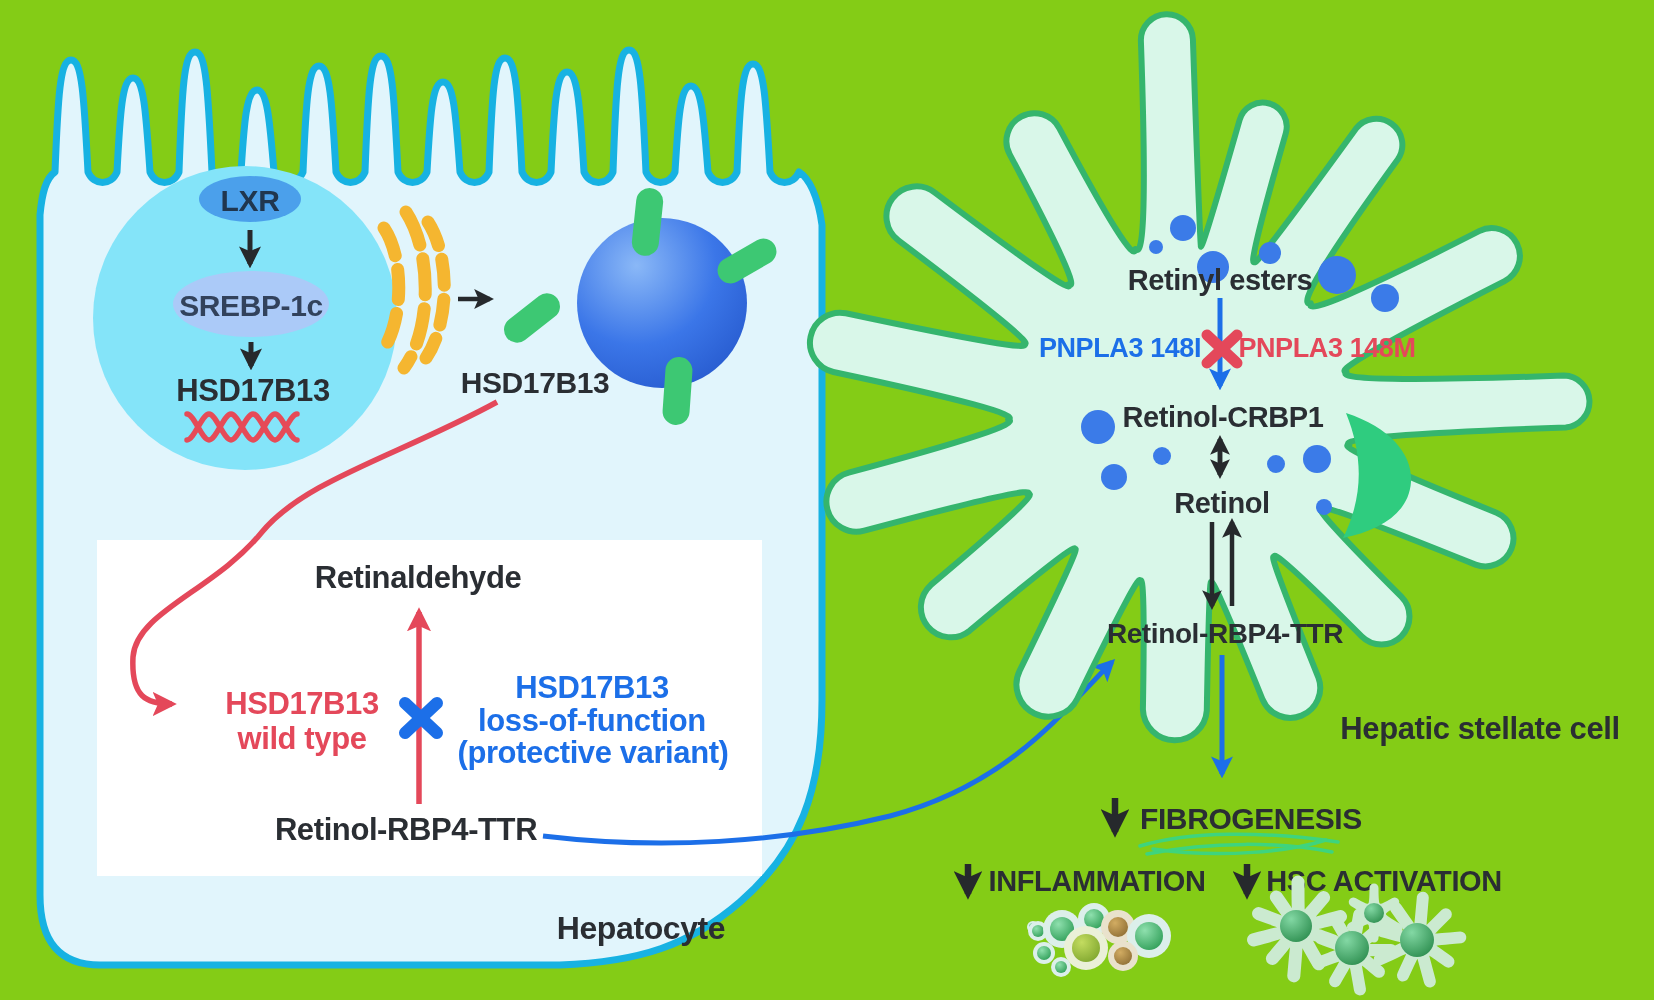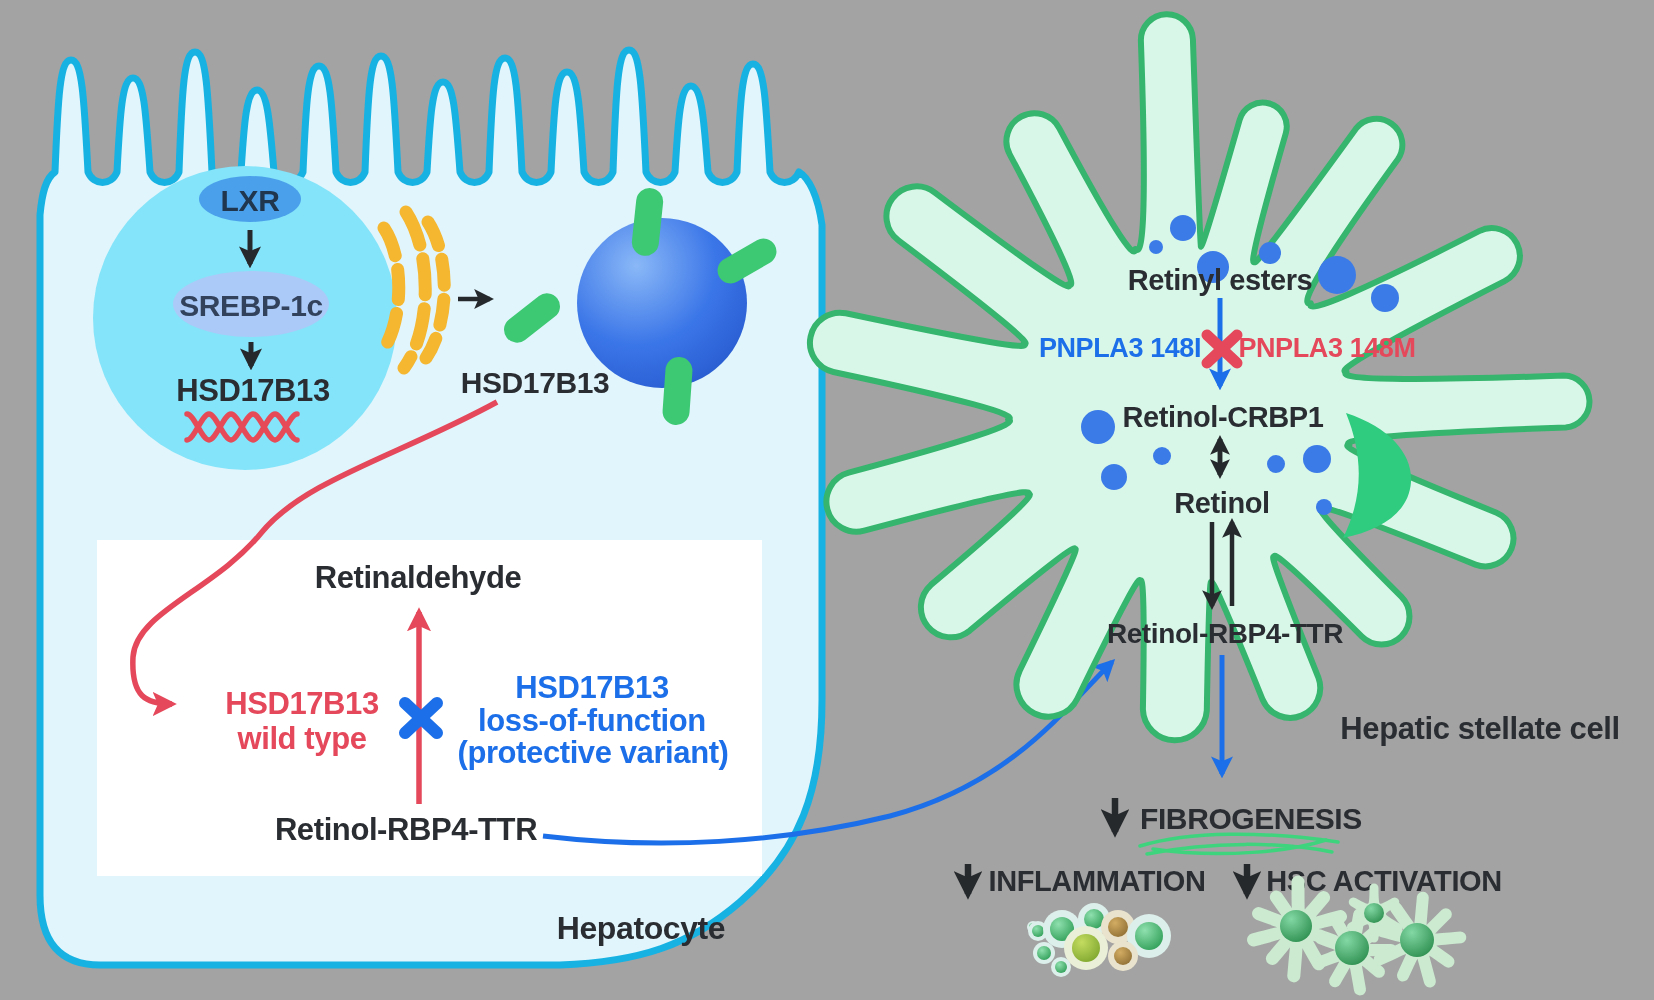--- a/index.html
+++ b/index.html
@@ -1,16 +1,16 @@
 <!DOCTYPE html>
 <html><head>
 <meta charset="utf-8">
 <style>
   html,body{margin:0;padding:0;background:#ffffff;}
-  .stage{position:relative;width:1654px;height:1000px;background:#a3a3a3;overflow:hidden;
+  .stage{position:relative;width:1654px;height:1000px;background:#84cc16;overflow:hidden;
          font-family:"Liberation Sans", sans-serif;}
   svg{position:absolute;left:0;top:0;}
   text{font-family:"Liberation Sans", sans-serif;font-weight:700;letter-spacing:-0.4px;}
   .t-dark{fill:#2a2e33;}
   .t-blue{fill:#1c6fe8;}
   .t-red{fill:#e4485a;}
   .t-navy{fill:#20364f;}
   .t-slate{fill:#32425c;}
 </style>
 </head>

